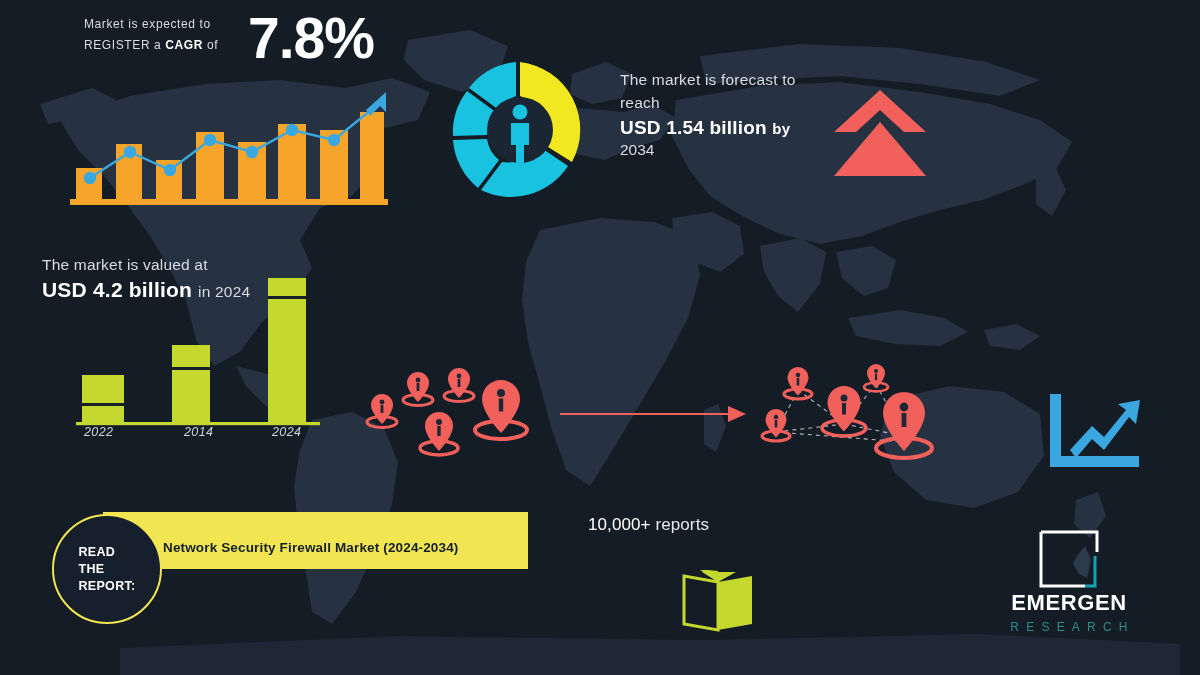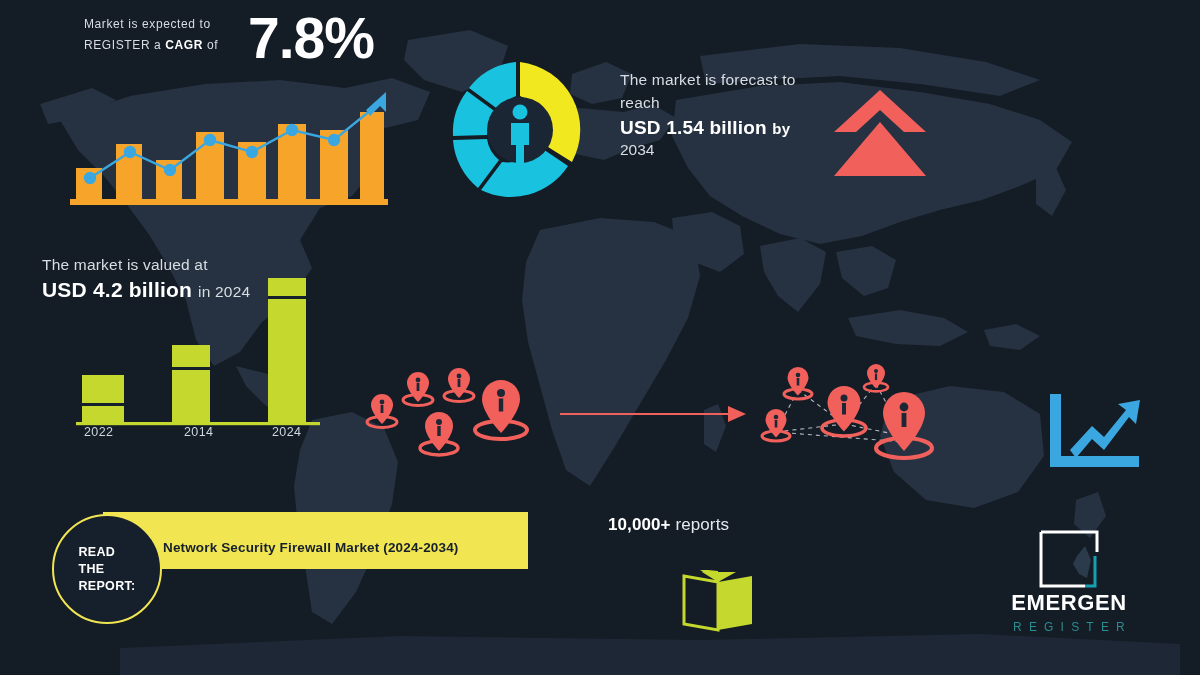--- a/index.html
+++ b/index.html
@@ -53,21 +53,21 @@
   #fragmented .hl { color: #f2e81f; font-weight: 700; }
 
   
   #valuation-block { position: absolute; left: 42px; top: 256px; width: 290px; }
   #valuation-block .l1 { font-size: 15.5px; color: #d8dde3; letter-spacing: .2px; }
   #valuation-block .l2 { font-size: 21px; font-weight: 700; color: #ffffff; margin-top: 4px; letter-spacing: .2px; }
   #valuation-block .l2 .sm { font-size: 15.5px; font-weight: 400; color: #d8dde3; }
 
   
   #green-chart { position: absolute; left: 72px; top: 270px; width: 250px; height: 175px; }
-  .gc-label { position: absolute; font-size: 12.5px; color: #cfd6dd; letter-spacing: .4px; }
+  .gc-label { position: absolute; font-size: 12.5px; color: #cfd6dd; letter-spacing: .4px; font-style: italic; }
 
   
   #pins-left { position: absolute; left: 355px; top: 368px; width: 190px; height: 100px; }
   #pins-right { position: absolute; left: 752px; top: 362px; width: 200px; height: 110px; }
   #arrow-mid { position: absolute; left: 558px; top: 400px; width: 190px; height: 28px; }
 
   
   #growth-icon { position: absolute; left: 1044px; top: 392px; width: 100px; height: 76px; }
 
   
@@ -89,21 +89,21 @@
   #report-circle-label {
     font-size: 12.5px; font-weight: 700; color: #ffffff;
     text-align: left; line-height: 17px; letter-spacing: .3px;
   }
 
   
   #reports-block { position: absolute; left: 588px; top: 512px; width: 230px; }
   #reports-block .l {
     font-size: 17px; color: #e4e9ee; line-height: 26px; letter-spacing: .1px;
   }
-  #reports-block .l b { font-weight: 700; color: #ffffff; margin-left: 20px; }
+  #reports-block .l b { font-weight: 400; color: #ffffff; }
   #book-icon { position: absolute; left: 678px; top: 570px; width: 80px; height: 62px; }
 
   
   #logo { position: absolute; left: 978px; top: 530px; width: 182px; height: 120px; }
   #logo-mark { position: relative; width: 60px; height: 58px; margin: 0 auto 4px auto; }
   #logo-name {
     font-size: 22px; font-weight: 700; color: #ffffff;
     letter-spacing: .6px; text-align: center; line-height: 1;
   }
   #logo-sub {
@@ -391,16 +391,16 @@
   <div id="logo">
     <div id="logo-mark">
       <svg viewBox="0 0 60 58" aria-hidden="true">
         <path d="M2,2 h56 v20" fill="none" stroke="#ffffff" stroke-width="3"></path>
         <path d="M2,2 v54 h44" fill="none" stroke="#ffffff" stroke-width="3"></path>
         <path d="M56,26 v30 h-10" fill="none" stroke="#19a0b0" stroke-width="3"></path>
         <path d="M38,26 L46,16 L52,30 L48,48 L40,44 L34,34 Z" fill="#2b3b4c"></path>
       </svg>
     </div>
     <div id="logo-name">EMERGEN</div>
-    <div id="logo-sub">REGISTER</div>
+    <div id="logo-sub">RESEARCH</div>
   </div>
 
 </div>
 
 </body></html>

